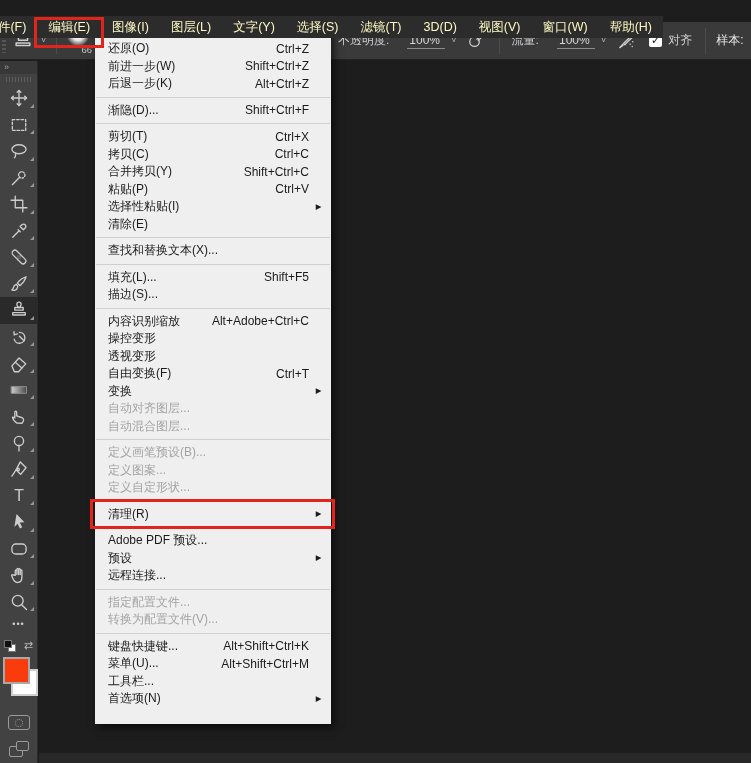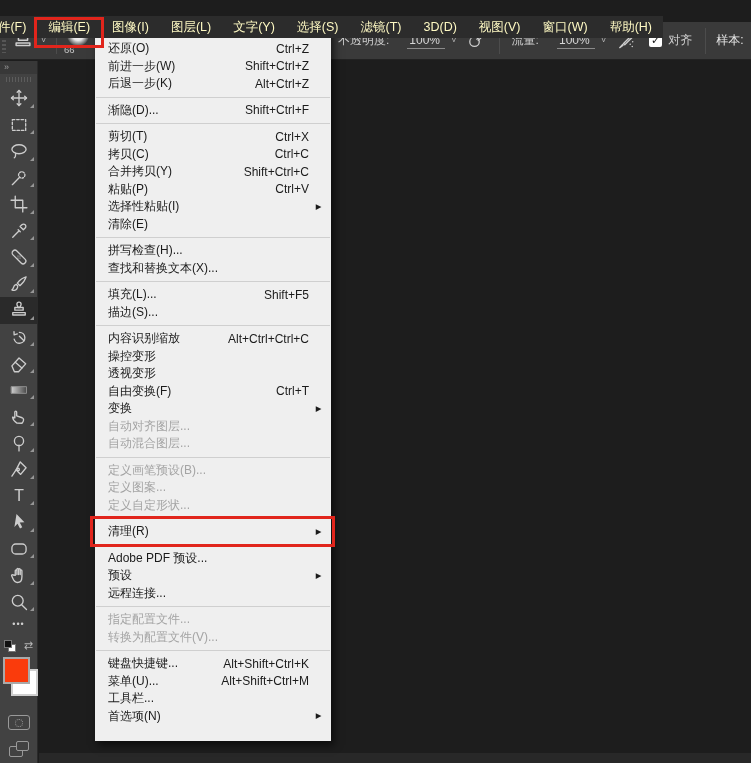--- a/index.html
+++ b/index.html
@@ -19,21 +19,21 @@
   
   .optionsbar{position:absolute;left:0;top:22px;width:751px;height:38px;background:#3a3a3a;
               border-bottom:1px solid #222;z-index:10;}
   .ob-grip{position:absolute;left:2px;top:6px;bottom:6px;width:4px;
            background:repeating-linear-gradient(to bottom,#565656 0 2px,transparent 2px 4px);}
   .ob-tool{position:absolute;left:12px;top:7px;display:flex;align-items:center;gap:7px;}
   .obicon{width:22px;height:22px;fill:none;stroke:#cfcfcf;stroke-width:1.6;stroke-linecap:round;stroke-linejoin:round;}
   .chev{color:#b5b5b5;font-size:9px;line-height:1;}
   .ob-sep{width:1px;height:26px;background:#4c4c4c;}
   .ob-sep.abs{position:absolute;top:6px;}
-  .brush-preview{position:absolute;left:64px;top:2px;width:28px;height:34px;text-align:left;}
+  .brush-preview{position:absolute;left:64px;top:2px;width:28px;height:34px;text-align:right;}
   .glow{width:22px;height:22px;margin:0 auto;border-radius:50%;
         background:radial-gradient(circle,#ffffff 0%,#e8e8e8 35%,rgba(120,120,120,0) 75%);}
   .bsize{font-size:9.5px;color:#c4c4c4;margin-top:-2px;}
   .ob-right{position:absolute;left:338px;top:0;height:100%;display:flex;align-items:center;}
   .ob-label{font-size:12px;color:#cfcfcf;white-space:nowrap;}
   .ob-label.dim{color:#e5e5e5;}
   .ob-field{font-size:12px;color:#d6d6d6;border-bottom:1px solid #8a8a8a;padding:1px 4px 1px 2px;
             min-width:38px;margin-left:18px;}
   .ob-chev{margin:0 10px 0 6px;}
   .checkbox{width:13px;height:13px;background:#fff;border-radius:2px;color:#141414;font-size:11px;
@@ -364,37 +364,34 @@
       </div>
       <div class="mi">
         <span class="lab">选择性粘贴(I)</span>
         <span class="sub">▶</span>
       </div>
       <div class="mi">
         <span class="lab">清除(E)</span>
       </div>
       <div class="msep"></div>
       <div class="mi">
-        <span class="lab">拼写检查(H)...</span>
-      </div>
-      <div class="mi">
         <span class="lab">查找和替换文本(X)...</span>
       </div>
       <div class="msep"></div>
       <div class="mi">
         <span class="lab">填充(L)...</span>
         <span class="sc">Shift+F5</span>
       </div>
       <div class="mi">
         <span class="lab">描边(S)...</span>
       </div>
       <div class="msep"></div>
       <div class="mi">
         <span class="lab">内容识别缩放</span>
-        <span class="sc">Alt+Ctrl+Ctrl+C</span>
+        <span class="sc">Alt+Adobe+Ctrl+C</span>
       </div>
       <div class="mi">
         <span class="lab">操控变形</span>
       </div>
       <div class="mi">
         <span class="lab">透视变形</span>
       </div>
       <div class="mi">
         <span class="lab">自由变换(F)</span>
         <span class="sc">Ctrl+T</span>

